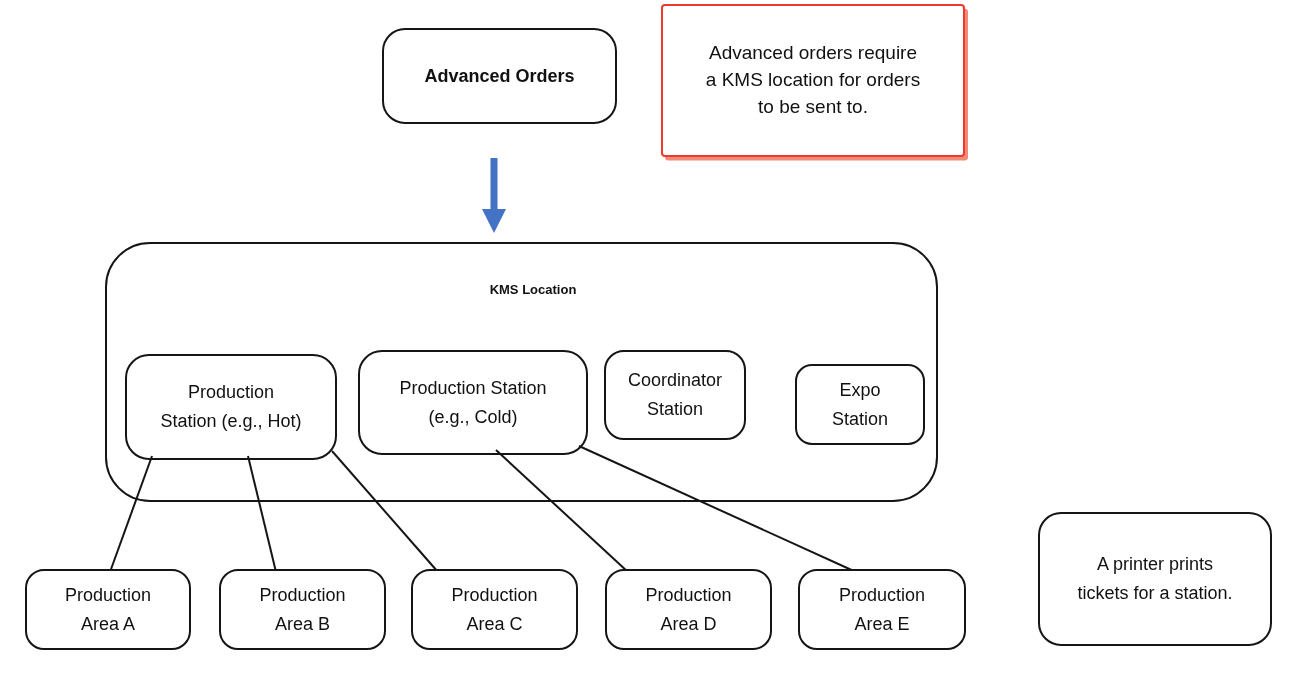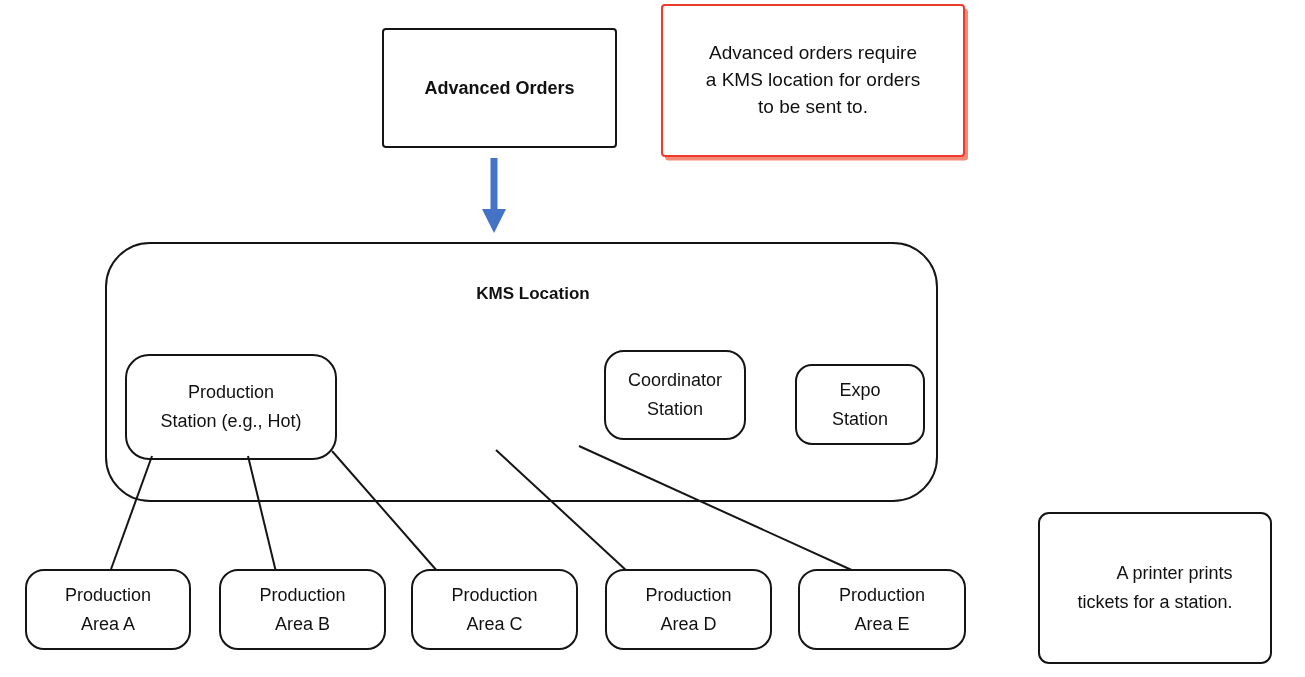--- a/index.html
+++ b/index.html
@@ -31,34 +31,34 @@
     left: 105px; top: 242px;
     width: 833px; height: 260px;
     border-radius: 45px;
     z-index: 1;
   }
   .kms-title {
     position: absolute;
     top: 36px; left: 0;
     width: 100%;
     font-weight: bold;
-    font-size: 17px;
+    font-size: 13px;
     white-space: pre-line;
     padding-left: 23px;
   }
   .station { z-index: 3; }
   .station-hot    { left: 18px;  top: 110px; width: 212px; height: 106px; border-radius: 24px; }
   .station-cold   { left: 251px; top: 106px; width: 230px; height: 105px; border-radius: 24px; }
   .station-coord  { left: 497px; top: 106px; width: 142px; height: 90px;  border-radius: 20px; }
   .station-expo   { left: 688px; top: 120px; width: 130px; height: 81px;  border-radius: 17px; }
 
   .advanced-orders {
     left: 382px; top: 28px;
-    width: 235px; height: 120px;
-    border-radius: 4px;
+    width: 235px; height: 96px;
+    border-radius: 23px;
     font-weight: bold;
     z-index: 3;
     align-items: center;
   }
   .note-red {
     left: 661px; top: 4px;
     width: 304px; height: 153px;
     border: 2.5px solid var(--red, #ee3a2c);
     border-radius: 4px;
     box-shadow: 3.5px 4px 0 -0.5px var(--red-shadow, #f28a77);
@@ -75,25 +75,24 @@
 
   .note-touch {
     left: 1013px; top: 305px;
     width: 275px; height: 185px;
     border-radius: 27px;
     line-height: 1.6;
     z-index: 3;
   }
   .note-printer {
     left: 1038px; top: 512px;
-    width: 234px; height: 152px;
-    border-radius: 11px;
+    width: 234px; height: 134px;
+    border-radius: 23px;
     line-height: 1.6;
     z-index: 3;
-    text-align: right;
   }
   svg.wires {
     position: absolute;
     left: 0; top: 0;
     z-index: 2;
   }
   .connector { stroke: #151515; stroke-width: 2; }
   .arrow-shaft { stroke: var(--blue, #4472c4); stroke-width: 7; }
   .arrow-head  { fill:   var(--blue, #4472c4); }
 </style>
@@ -101,20 +100,24 @@
 <body>
 
 <div class="canvas">
 
   <div class="box kms-box">
     <div class="kms-title">KMS Location</div>
 
     <div class="box station station-hot">
       <span>Production
 Station (e.g., Hot)</span>
+    </div>
+    <div class="box station station-cold">
+      <span>Production Station
+(e.g., Cold)</span>
     </div>
     <div class="box station station-coord">
       <span>Coordinator
 Station</span>
     </div>
     <div class="box station station-expo">
       <span>Expo
 Station</span>
     </div>
   </div>

